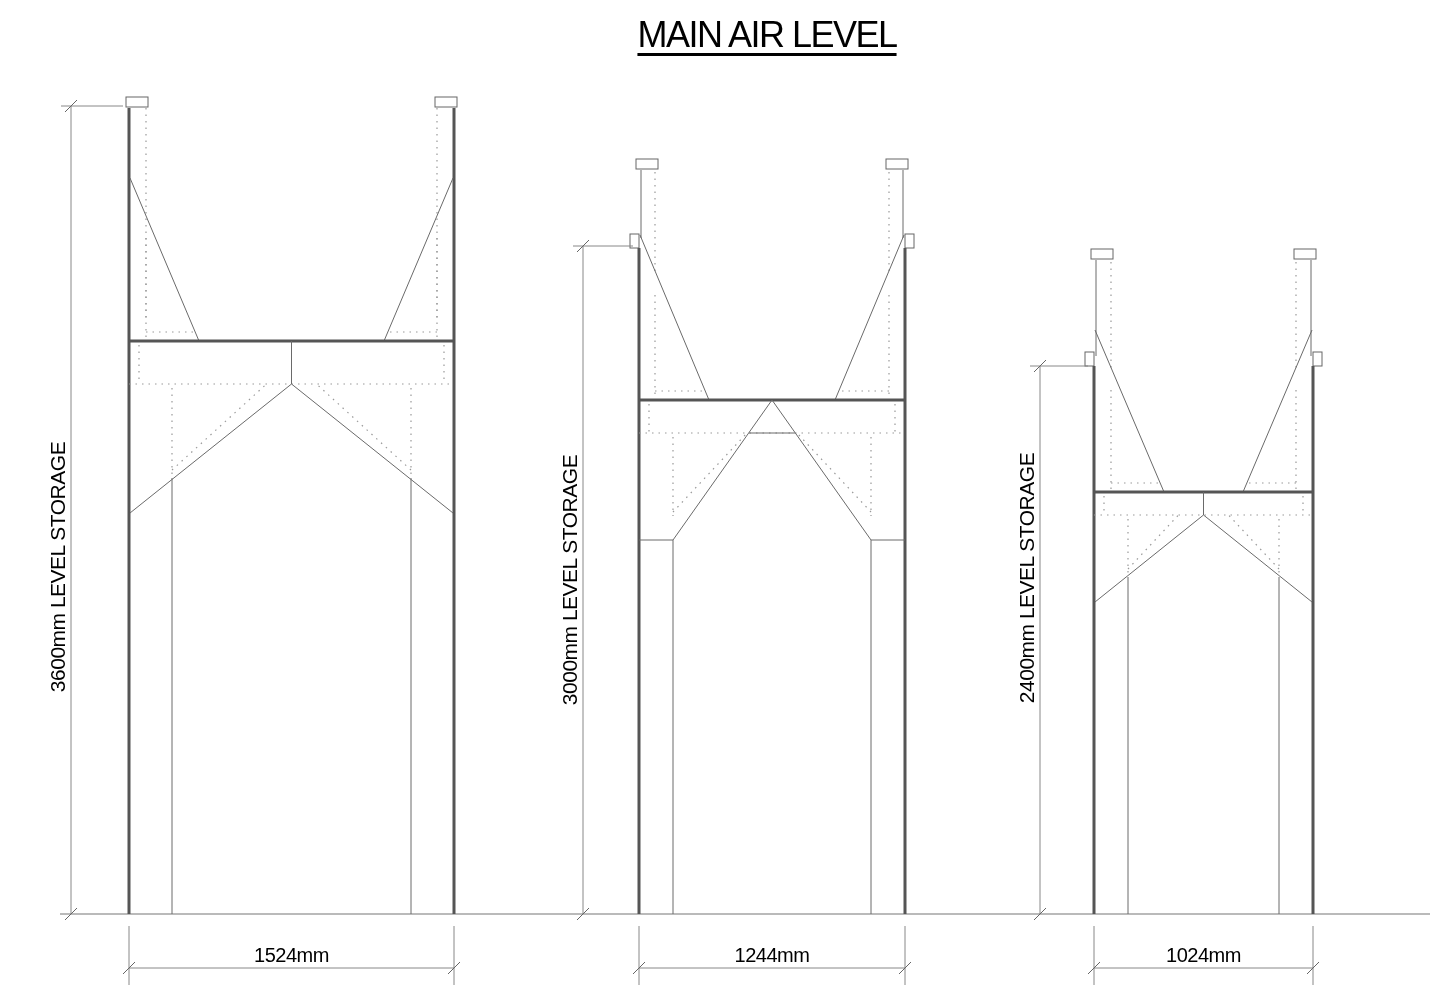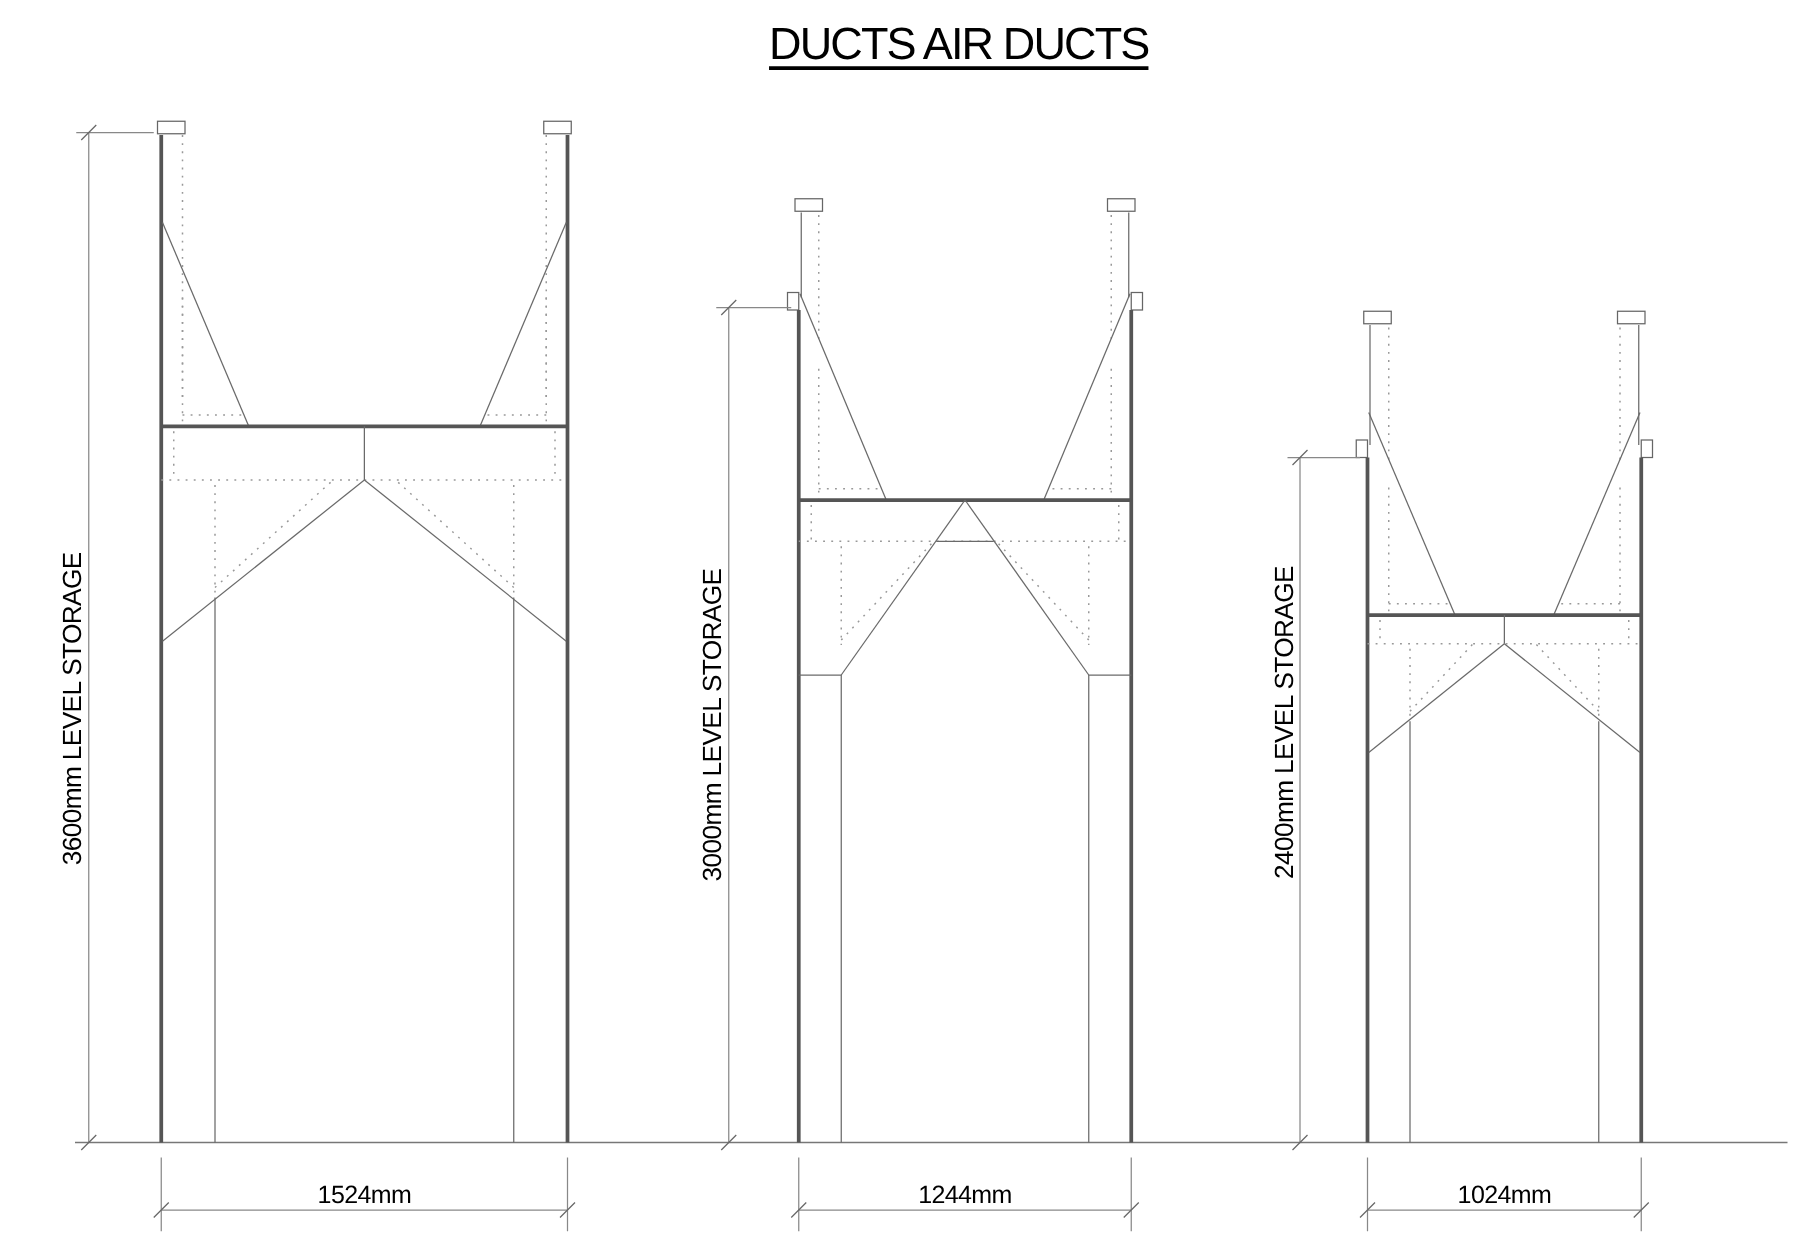--- a/index.html
+++ b/index.html
@@ -5,21 +5,21 @@
   html, body { margin:0; padding:0; background:#ffffff; }
   body { width:1454px; height:996px; position:relative; overflow:hidden; font-family:"Liberation Sans", sans-serif; }
   #title { position:absolute; left:0; top:14px; width:1534px; text-align:center; font-size:36px; color:#000; letter-spacing:-1.5px; }
   #title span { text-decoration:underline; text-decoration-thickness:3px; text-underline-offset:6px; }
   svg { position:absolute; left:0; top:0; }
   .lbl { font-family:"Liberation Sans", sans-serif; fill:#000; }
 </style>
 </head>
 <body>
 
-<div id="title"><span>DUCTS AIR DUCTS</span></div>
+<div id="title"><span>MAIN AIR LEVEL</span></div>
 
 <svg id="drawing" width="1454" height="996" viewBox="0 0 1454 996" xmlns="http://www.w3.org/2000/svg">
     <line x1="60" y1="914" x2="1430" y2="914" stroke="#777" stroke-width="1.2"></line>
     <g>
       <rect x="126" y="97" width="22" height="10" fill="#fff" stroke="#666" stroke-width="1"></rect>
       <rect x="435" y="97" width="22" height="10" fill="#fff" stroke="#666" stroke-width="1"></rect>
       <line x1="146" y1="108" x2="146" y2="321" stroke="#999" stroke-width="1.2" fill="none" stroke-dasharray="1.5 5"></line>
       <line x1="437" y1="108" x2="437" y2="321" stroke="#999" stroke-width="1.2" fill="none" stroke-dasharray="1.5 5"></line>
       <line x1="129" y1="108" x2="129" y2="914" stroke="#555" stroke-width="3" fill="none"></line>
       <line x1="454" y1="108" x2="454" y2="914" stroke="#555" stroke-width="3" fill="none"></line>

